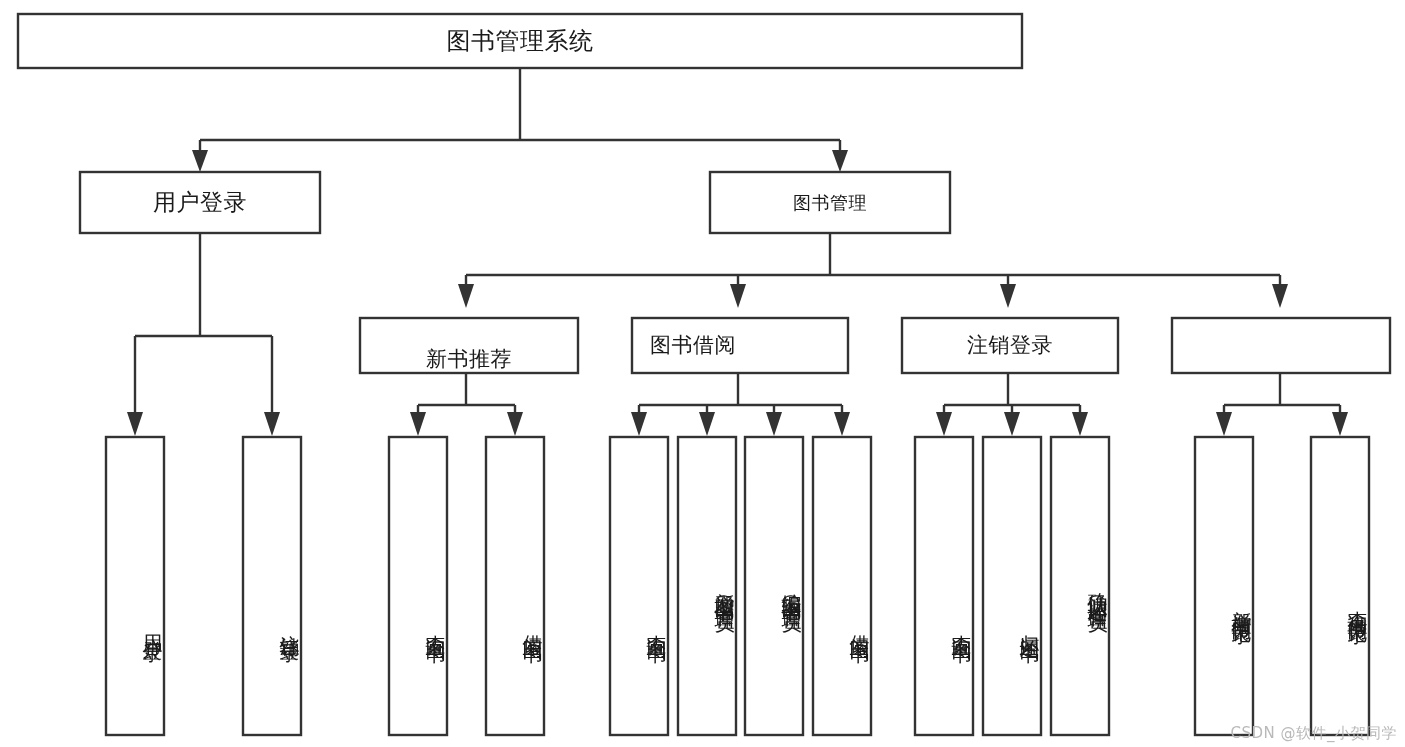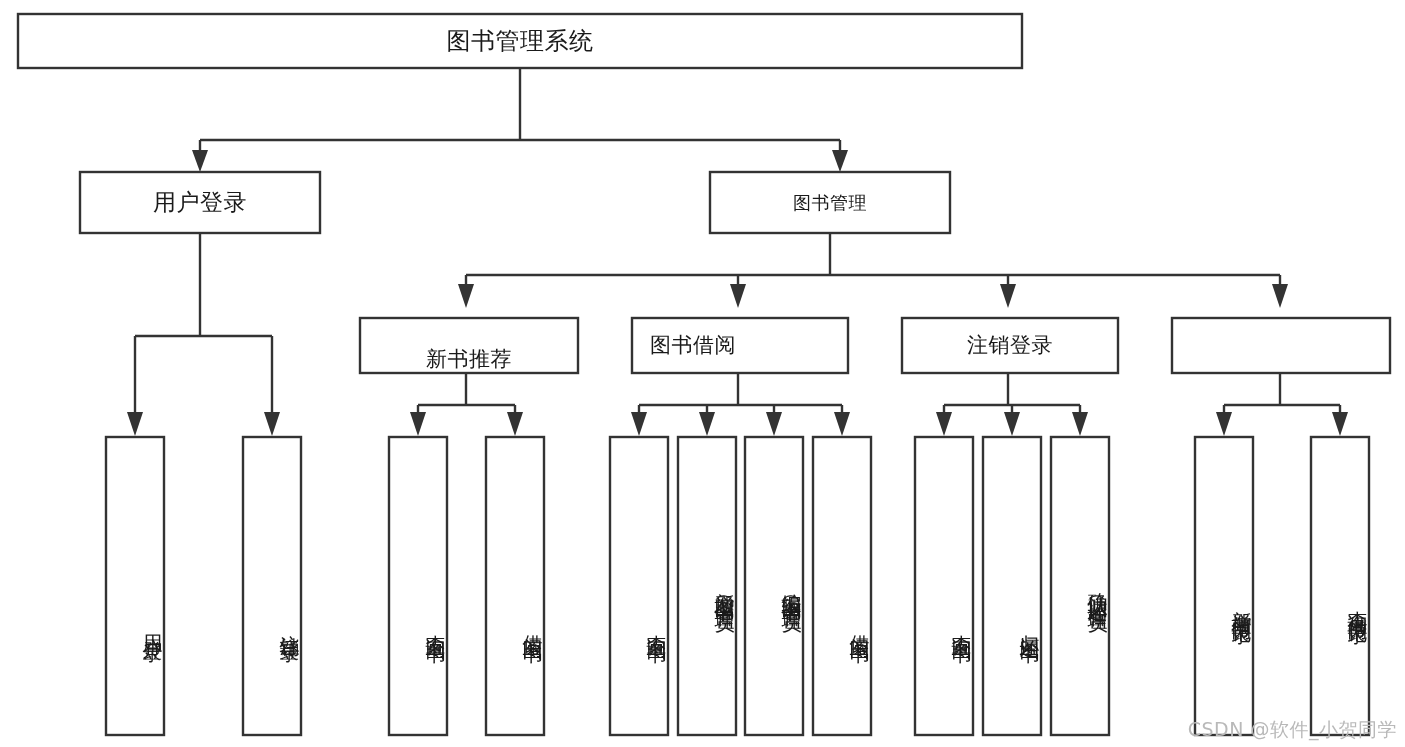--- a/index.html
+++ b/index.html
@@ -59,21 +59,21 @@
     text-orientation: upright;
     align-items: flex-start;
     justify-content: center;
     letter-spacing: 3px;
     font-size: 20px;
   }
   .watermark {
     position: absolute;
     right: 8px;
     bottom: 4px;
-    font-size: 19px;
+    font-size: 15px;
     color: #b9b9b9;
     letter-spacing: 0.5px;
     white-space: nowrap;
     pointer-events: none;
   }
 </style>
 </head>
 <body>
 
 <div id="diagram-root">

